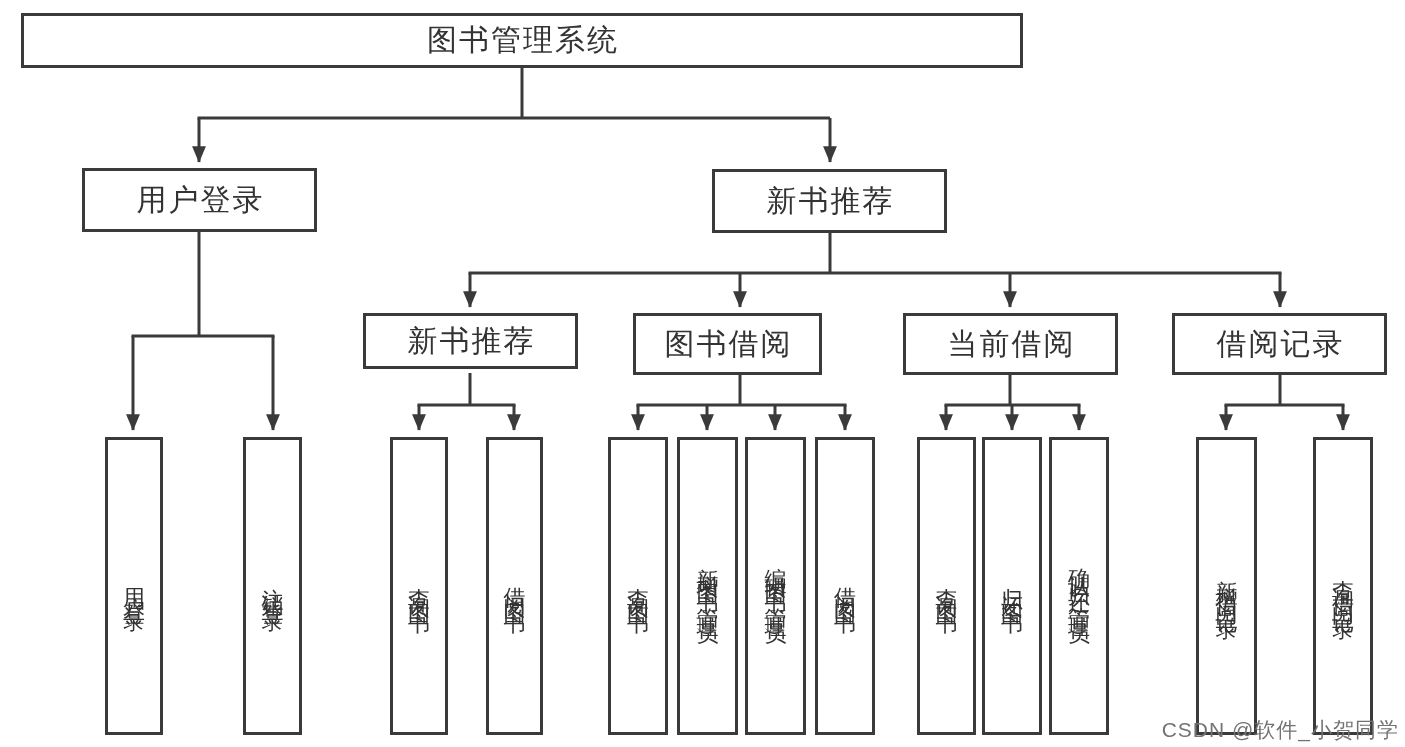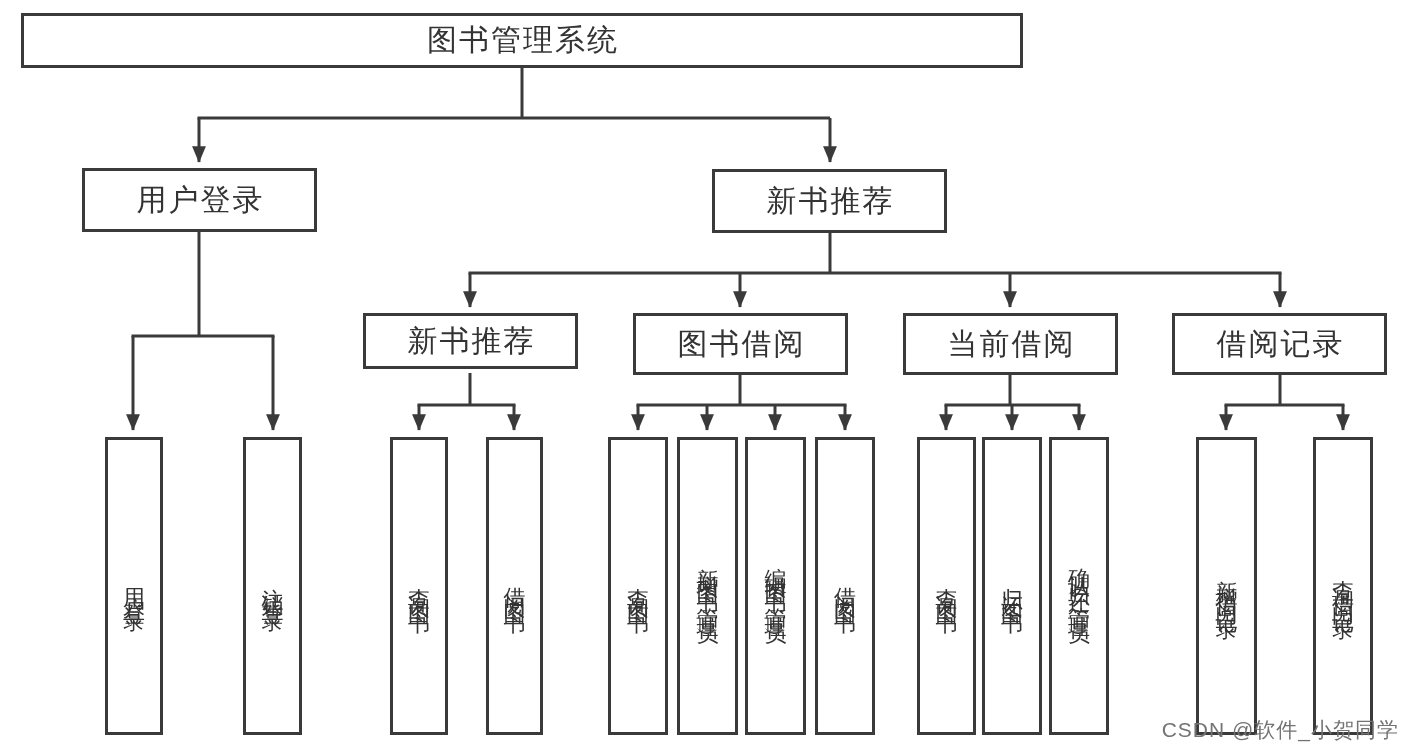--- a/index.html
+++ b/index.html
@@ -116,21 +116,21 @@
   <div class="node h" style="left:82px;top:168px;width:235px;height:64px">
     <span>用户登录</span>
   </div>
   <div class="node h" style="left:712px;top:169px;width:235px;height:64px">
     <span>新书推荐</span>
   </div>
 
   <div class="node h" style="left:363px;top:313px;width:215px;height:56px">
     <span>新书推荐</span>
   </div>
-  <div class="node h" style="left:633px;top:313px;width:215px;height:62px">
+  <div class="node h" style="left:633px;top:313px;width:189px;height:62px">
     <span>图书借阅</span>
   </div>
   <div class="node h" style="left:903px;top:313px;width:215px;height:62px">
     <span>当前借阅</span>
   </div>
   <div class="node h" style="left:1172px;top:313px;width:215px;height:62px">
     <span>借阅记录</span>
   </div>
 
   <div class="node v" style="left:105px;top:437px;width:58px;height:298px">

